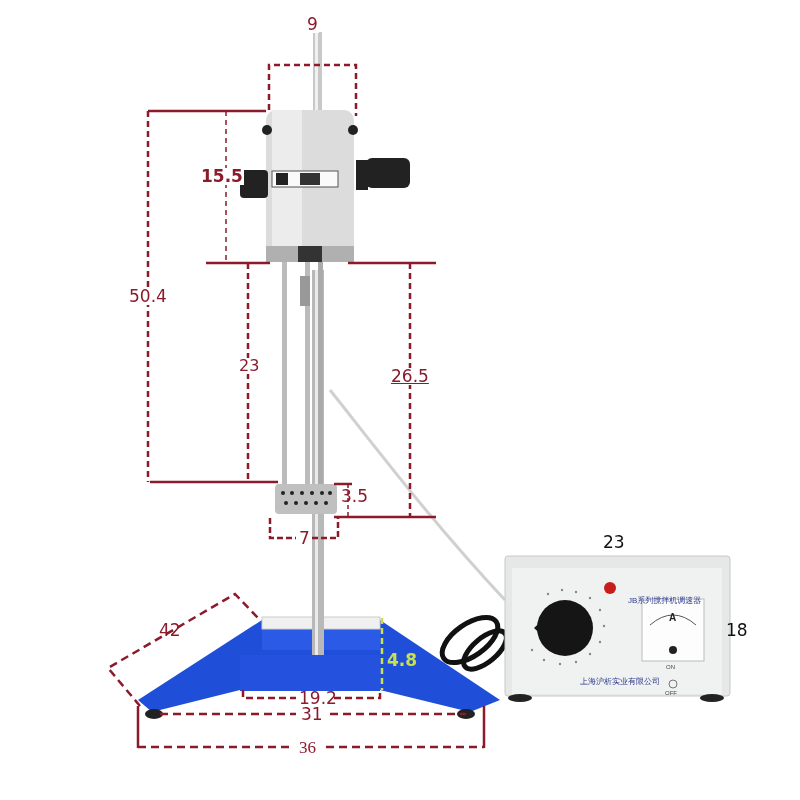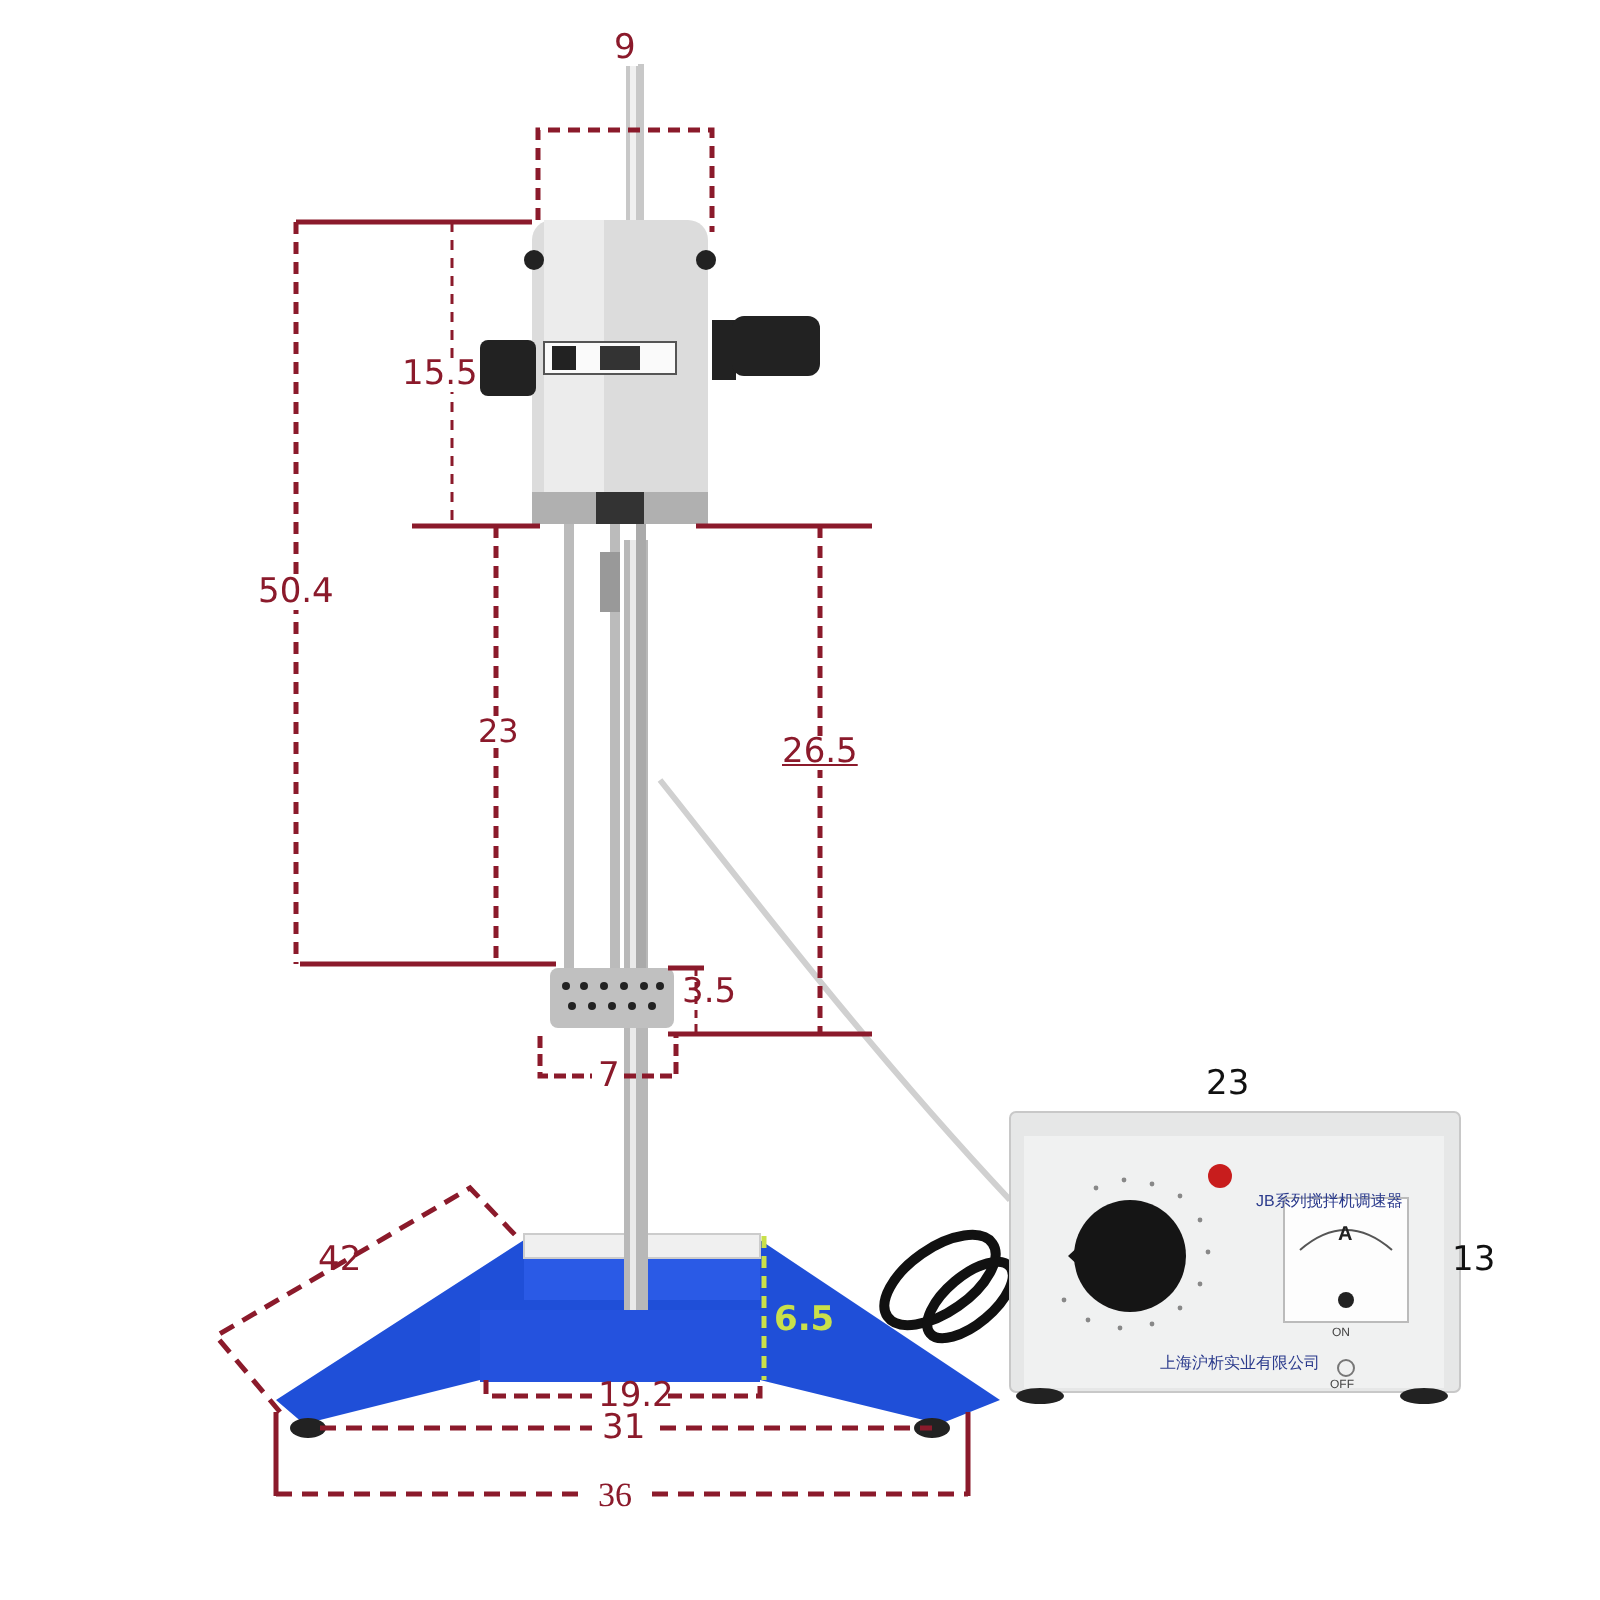--- a/index.html
+++ b/index.html
@@ -134,31 +134,31 @@
     <path d="M160,714 L296,714 M330,714 L466,714" stroke-dasharray="8,5"></path>
 
     <path d="M138,706 L138,748 M484,706 L484,748"></path>
     <path d="M138,747 L294,747 M326,747 L484,747" stroke-dasharray="8,5"></path>
   </g>
 
   <path d="M382,618 L382,690" stroke="#c9e04a" stroke-width="2.5" stroke-dasharray="6,4" fill="none"></path>
 </svg>
 
 <span class="dimlabel" style="left:306px; top:16px;">9</span>
-<span class="dimlabel" style="left:200px; top:179px;">15.5</span>
+<span class="dimlabel" style="left:200px; top:168px;font-weight:bold;">15.5</span>
 <span class="dimlabel" style="left:128px; top:288px;">50.4</span>
 <span class="dimlabel" style="left:238px; top:358px; font-size:16px;">23</span>
 <span class="dimlabel" style="left:390px; top:368px;text-decoration:underline;">26.5</span>
 <span class="dimlabel" style="left:340px; top:488px; background:transparent;">3.5</span>
 <span class="dimlabel" style="left:298px; top:530px;">7</span>
 <span class="dimlabel" style="left:158px; top:622px; background:transparent;">42</span>
 <span class="dimlabel" style="left:298px; top:690px; background:transparent;">19.2</span>
-<span class="dimlabel green" style="left:386px; top:652px;">6.5</span>
+<span class="dimlabel green" style="left:386px; top:652px;">4.8</span>
 <span class="dimlabel" style="left:300px; top:706px;">31</span>
 <span class="dimlabel" style="left:298px; top:739px;font-family:Liberation Serif, serif;">36</span>
 <span class="dimlabel black" style="left:602px; top:534px;">23</span>
-<span class="dimlabel black" style="left:725px; top:622px;">13</span>
+<span class="dimlabel black" style="left:725px; top:622px;">18</span>
 
 <span class="cn" style="left:628px; top:583px;margin-top:12px;">JB系列搅拌机调速器</span>
 <span class="cn" style="left:580px; top:676px;">上海沪析实业有限公司</span>
 <span class="abs" style="left:669px; top:612px; font-size:10px; font-weight:bold; color:#222;">A</span>
 <span class="abs" style="left:666px; top:664px; font-size:6px; color:#444;">ON</span>
 <span class="abs" style="left:665px; top:690px; font-size:6px; color:#444;">OFF</span>
 
 </body></html>

